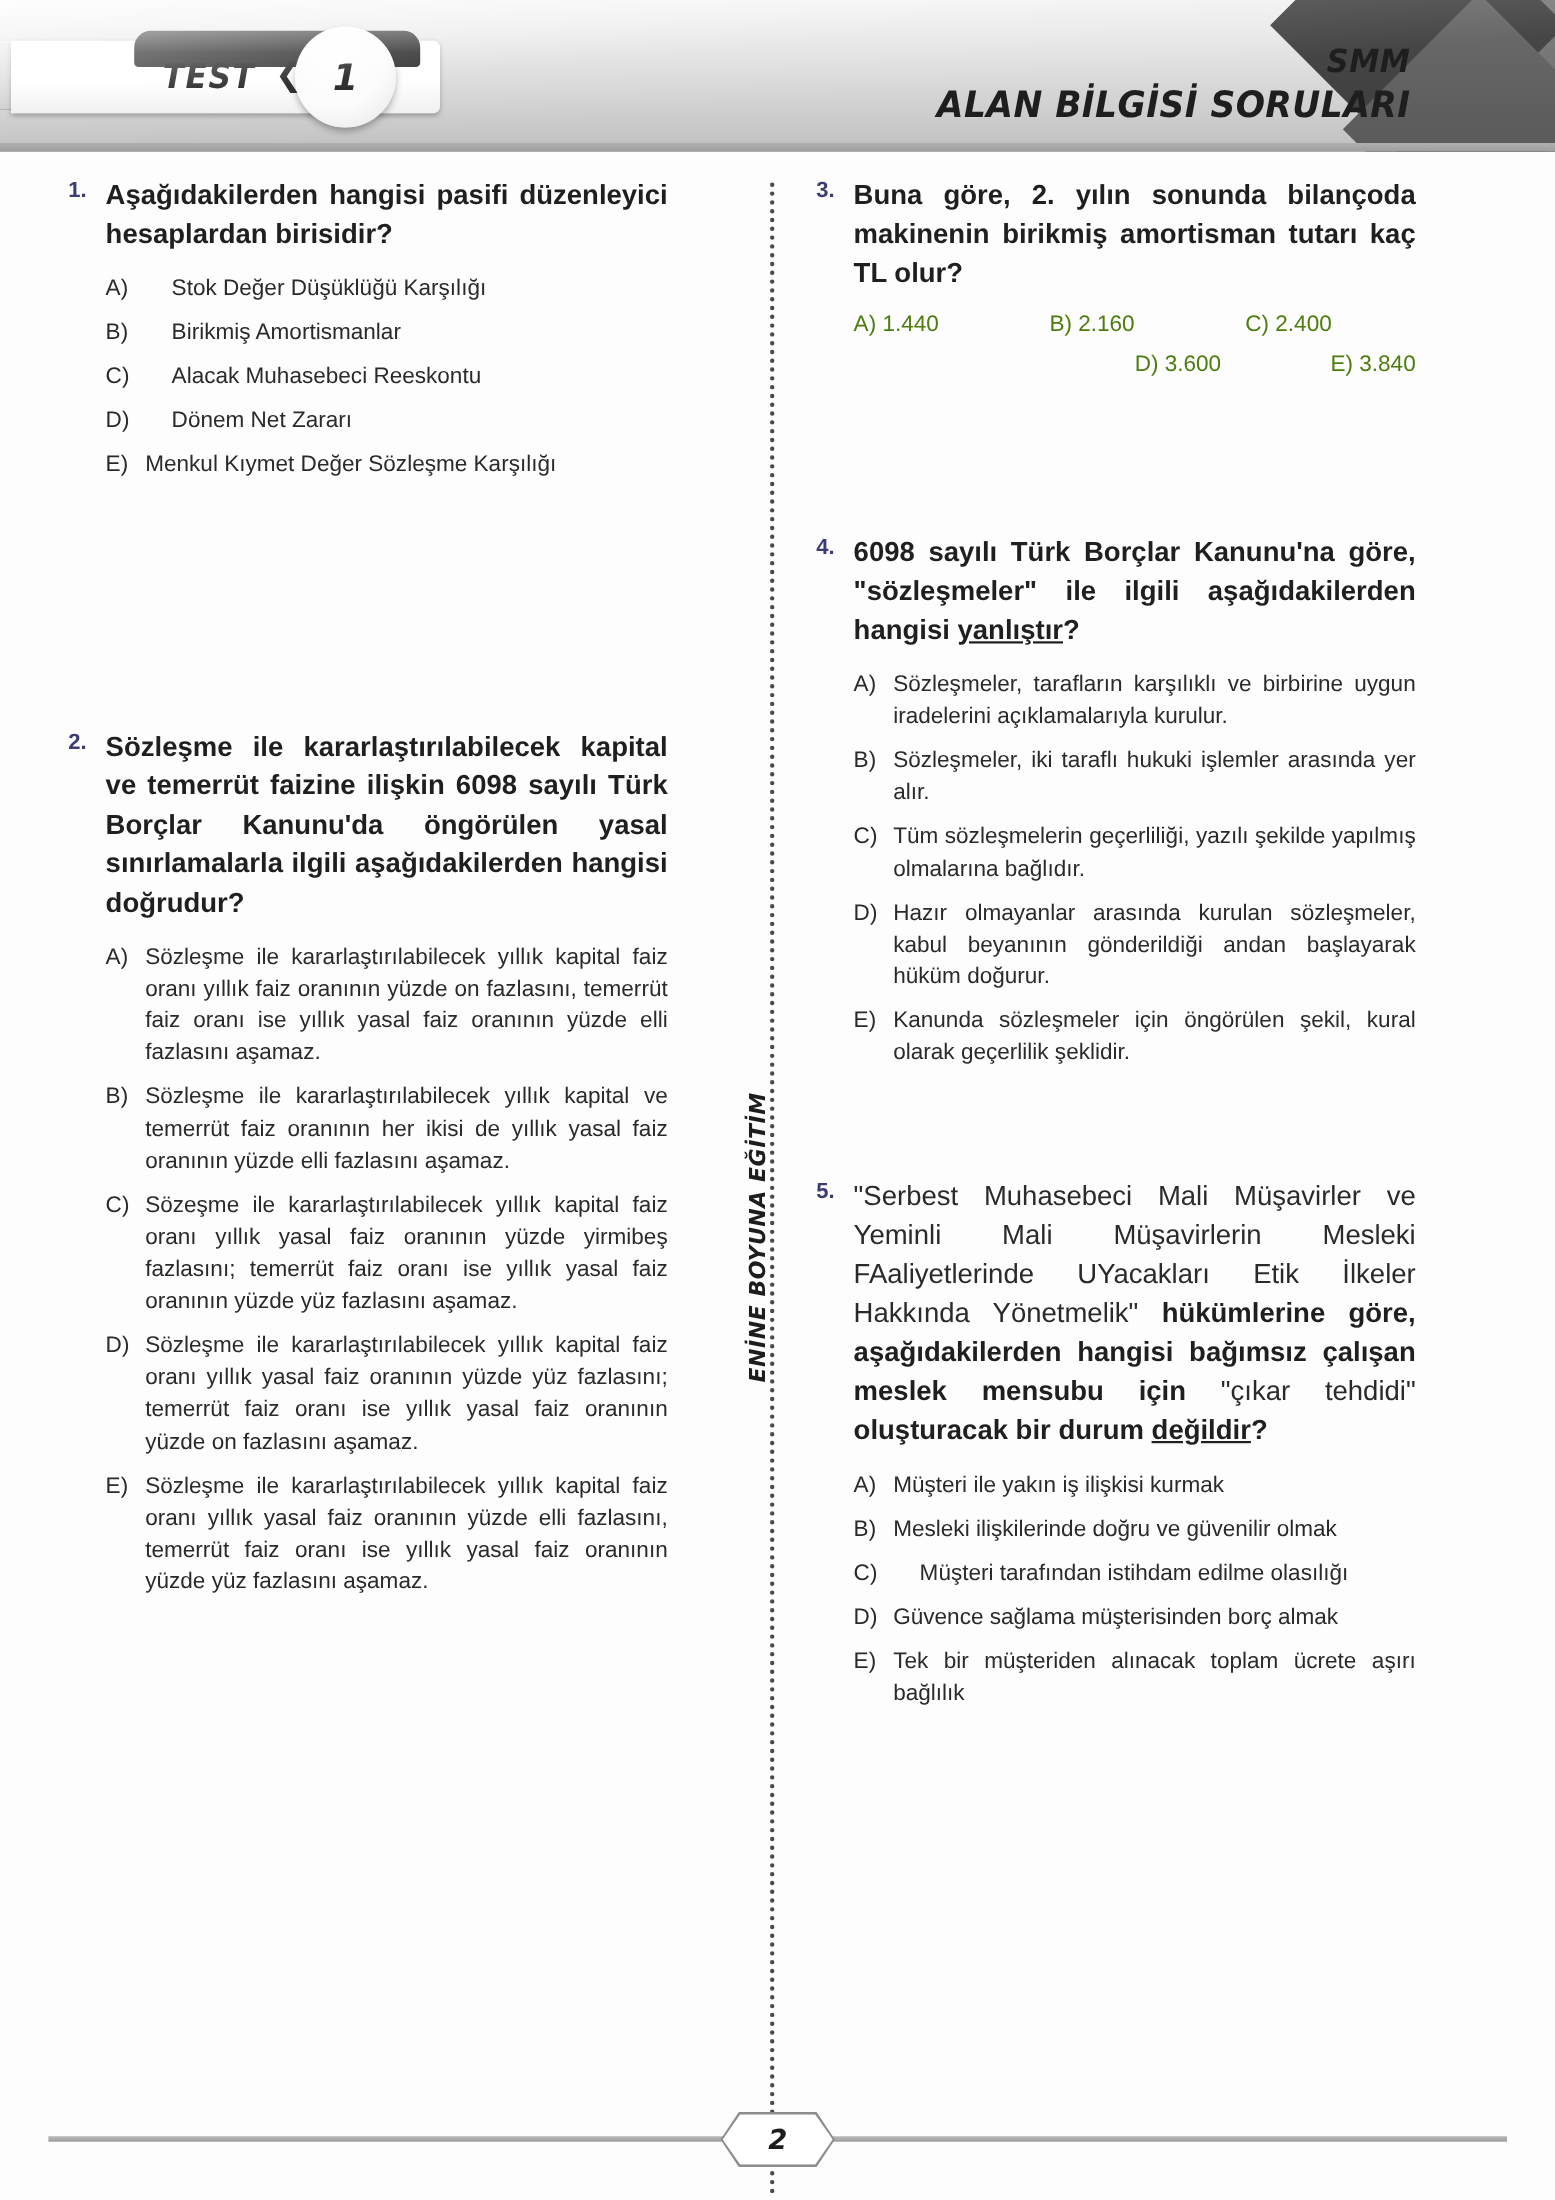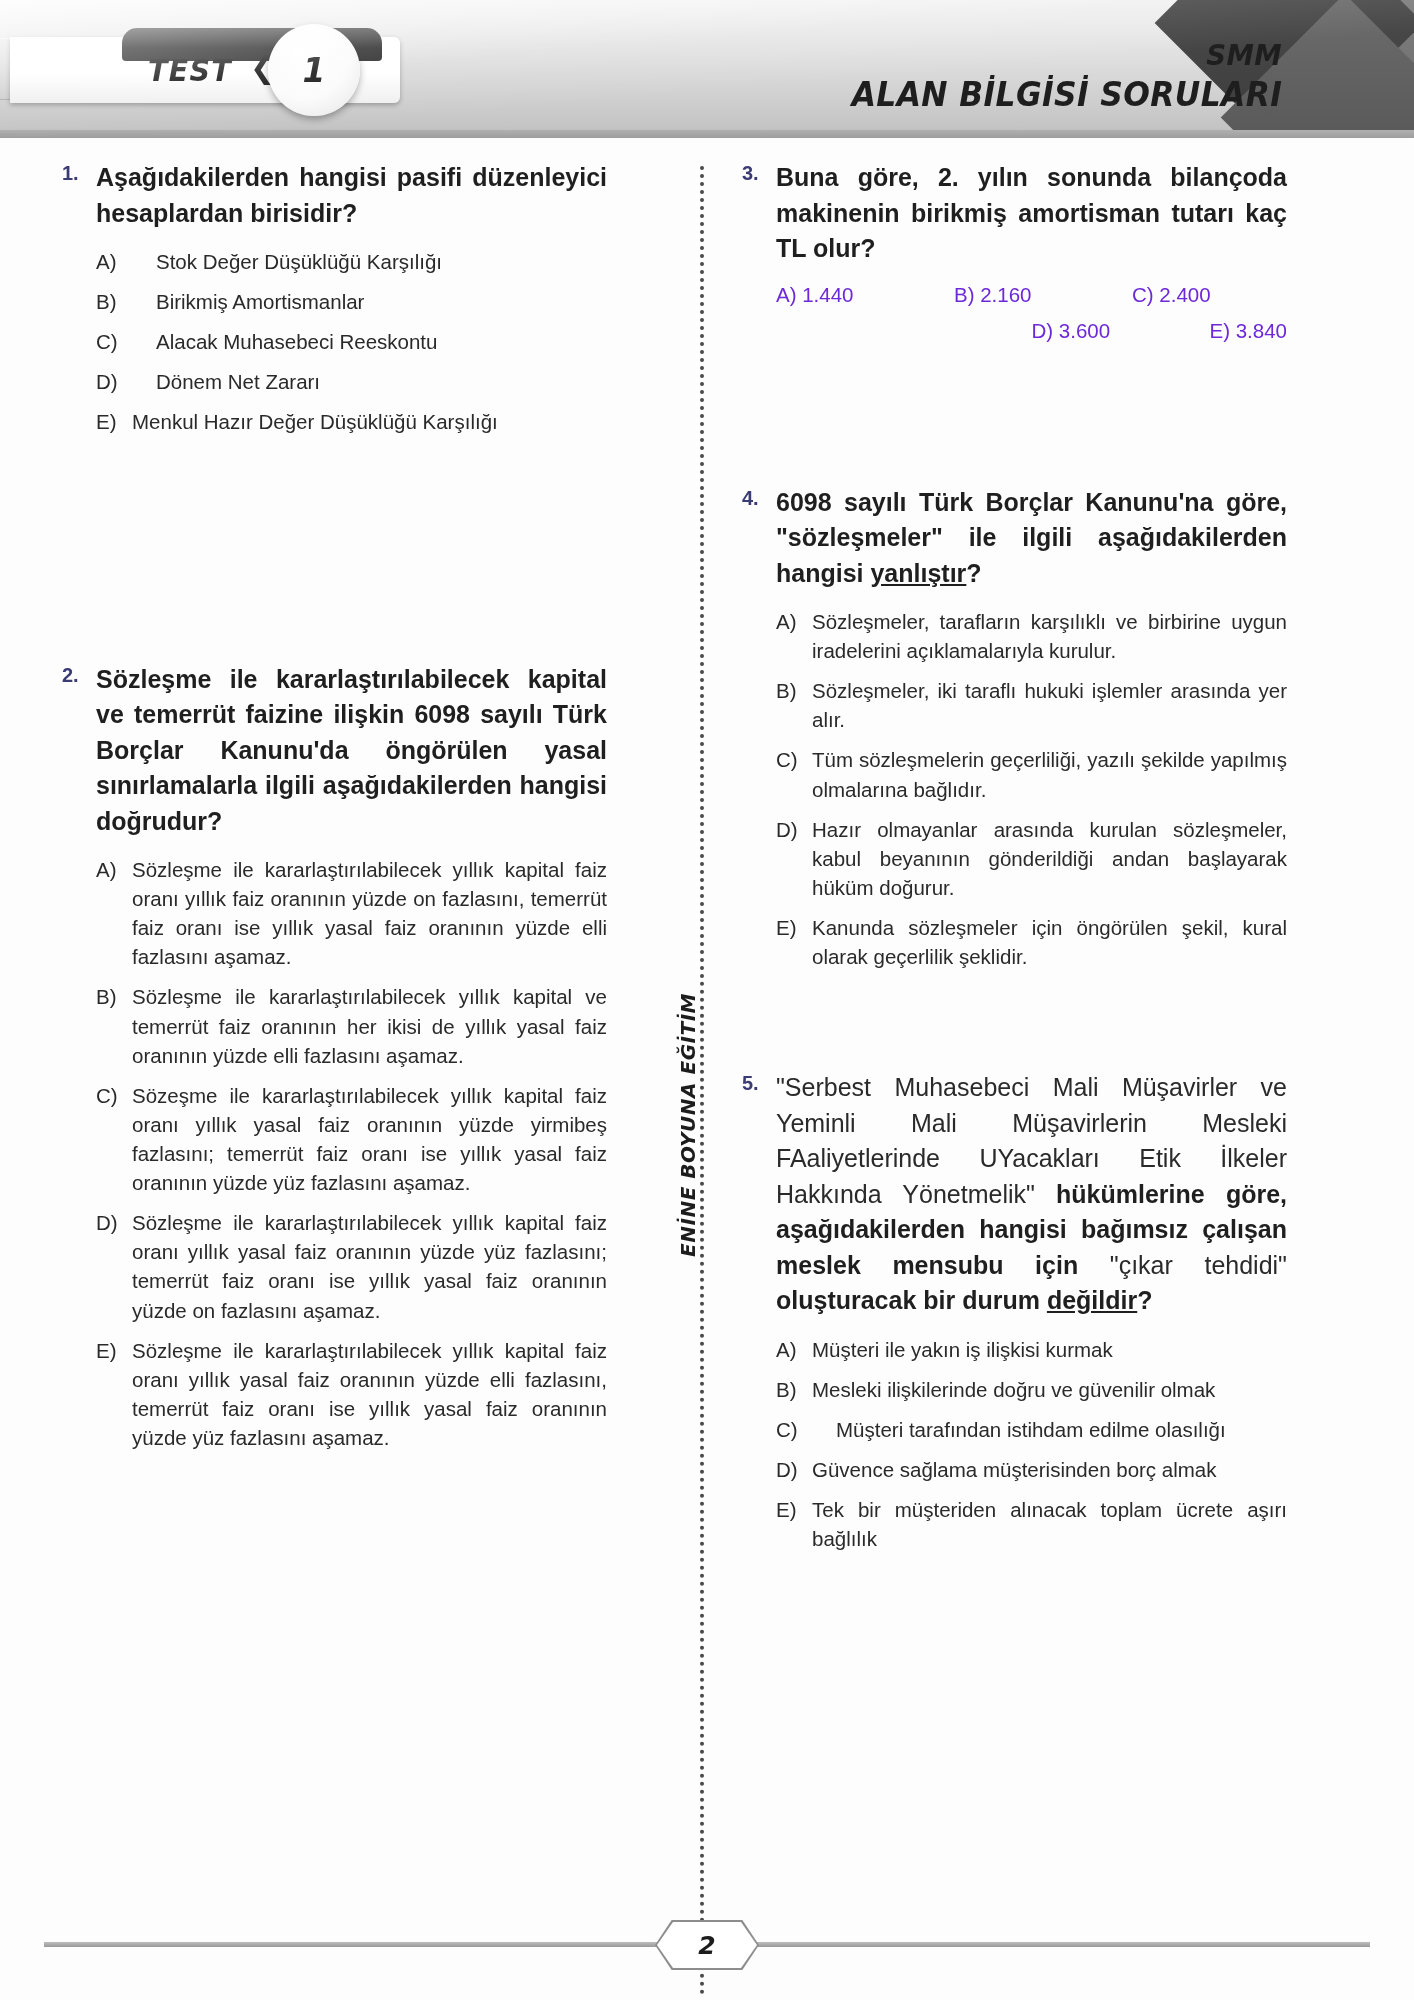--- a/index.html
+++ b/index.html
@@ -237,21 +237,21 @@
     flex: 1 1 auto;
     text-align: justify;
     text-justify: inter-word;
   }
   .option.plain .opt-text { text-align: left; margin-left: 24px; }
 
   
   .num-row {
     display: flex;
     font-size: 20.5px;
-    color: #6d28d9;
+    color: #4d7c0f;
     margin-bottom: 12px;
   }
   .num-row span { display: inline-block; }
   .num-row.row1 .c1 { width: 178px; }
   .num-row.row1 .c2 { width: 178px; }
   .num-row.row2 { padding-left: 58px; justify-content: flex-end; }
   .num-row.row2 .c1 { width: 178px; }
 
   .spacer-lg { height: 180px; }
   .spacer-md { height: 96px; }
@@ -352,21 +352,21 @@
             <div class="option plain">
               <span class="opt-letter">C)</span>
               <span class="opt-text">Alacak Muhasebeci Reeskontu</span>
             </div>
             <div class="option plain">
               <span class="opt-letter">D)</span>
               <span class="opt-text">Dönem Net Zararı</span>
             </div>
             <div class="option">
               <span class="opt-letter">E)</span>
-              <span class="opt-text">Menkul Hazır Değer Düşüklüğü Karşılığı</span>
+              <span class="opt-text">Menkul Kıymet Değer Sözleşme Karşılığı</span>
             </div>
           </div>
         </div>
       </div>
 
       <div class="spacer-lg"></div>
 
       <div class="question">
         <div class="q-num">2.</div>
         <div class="q-body">

